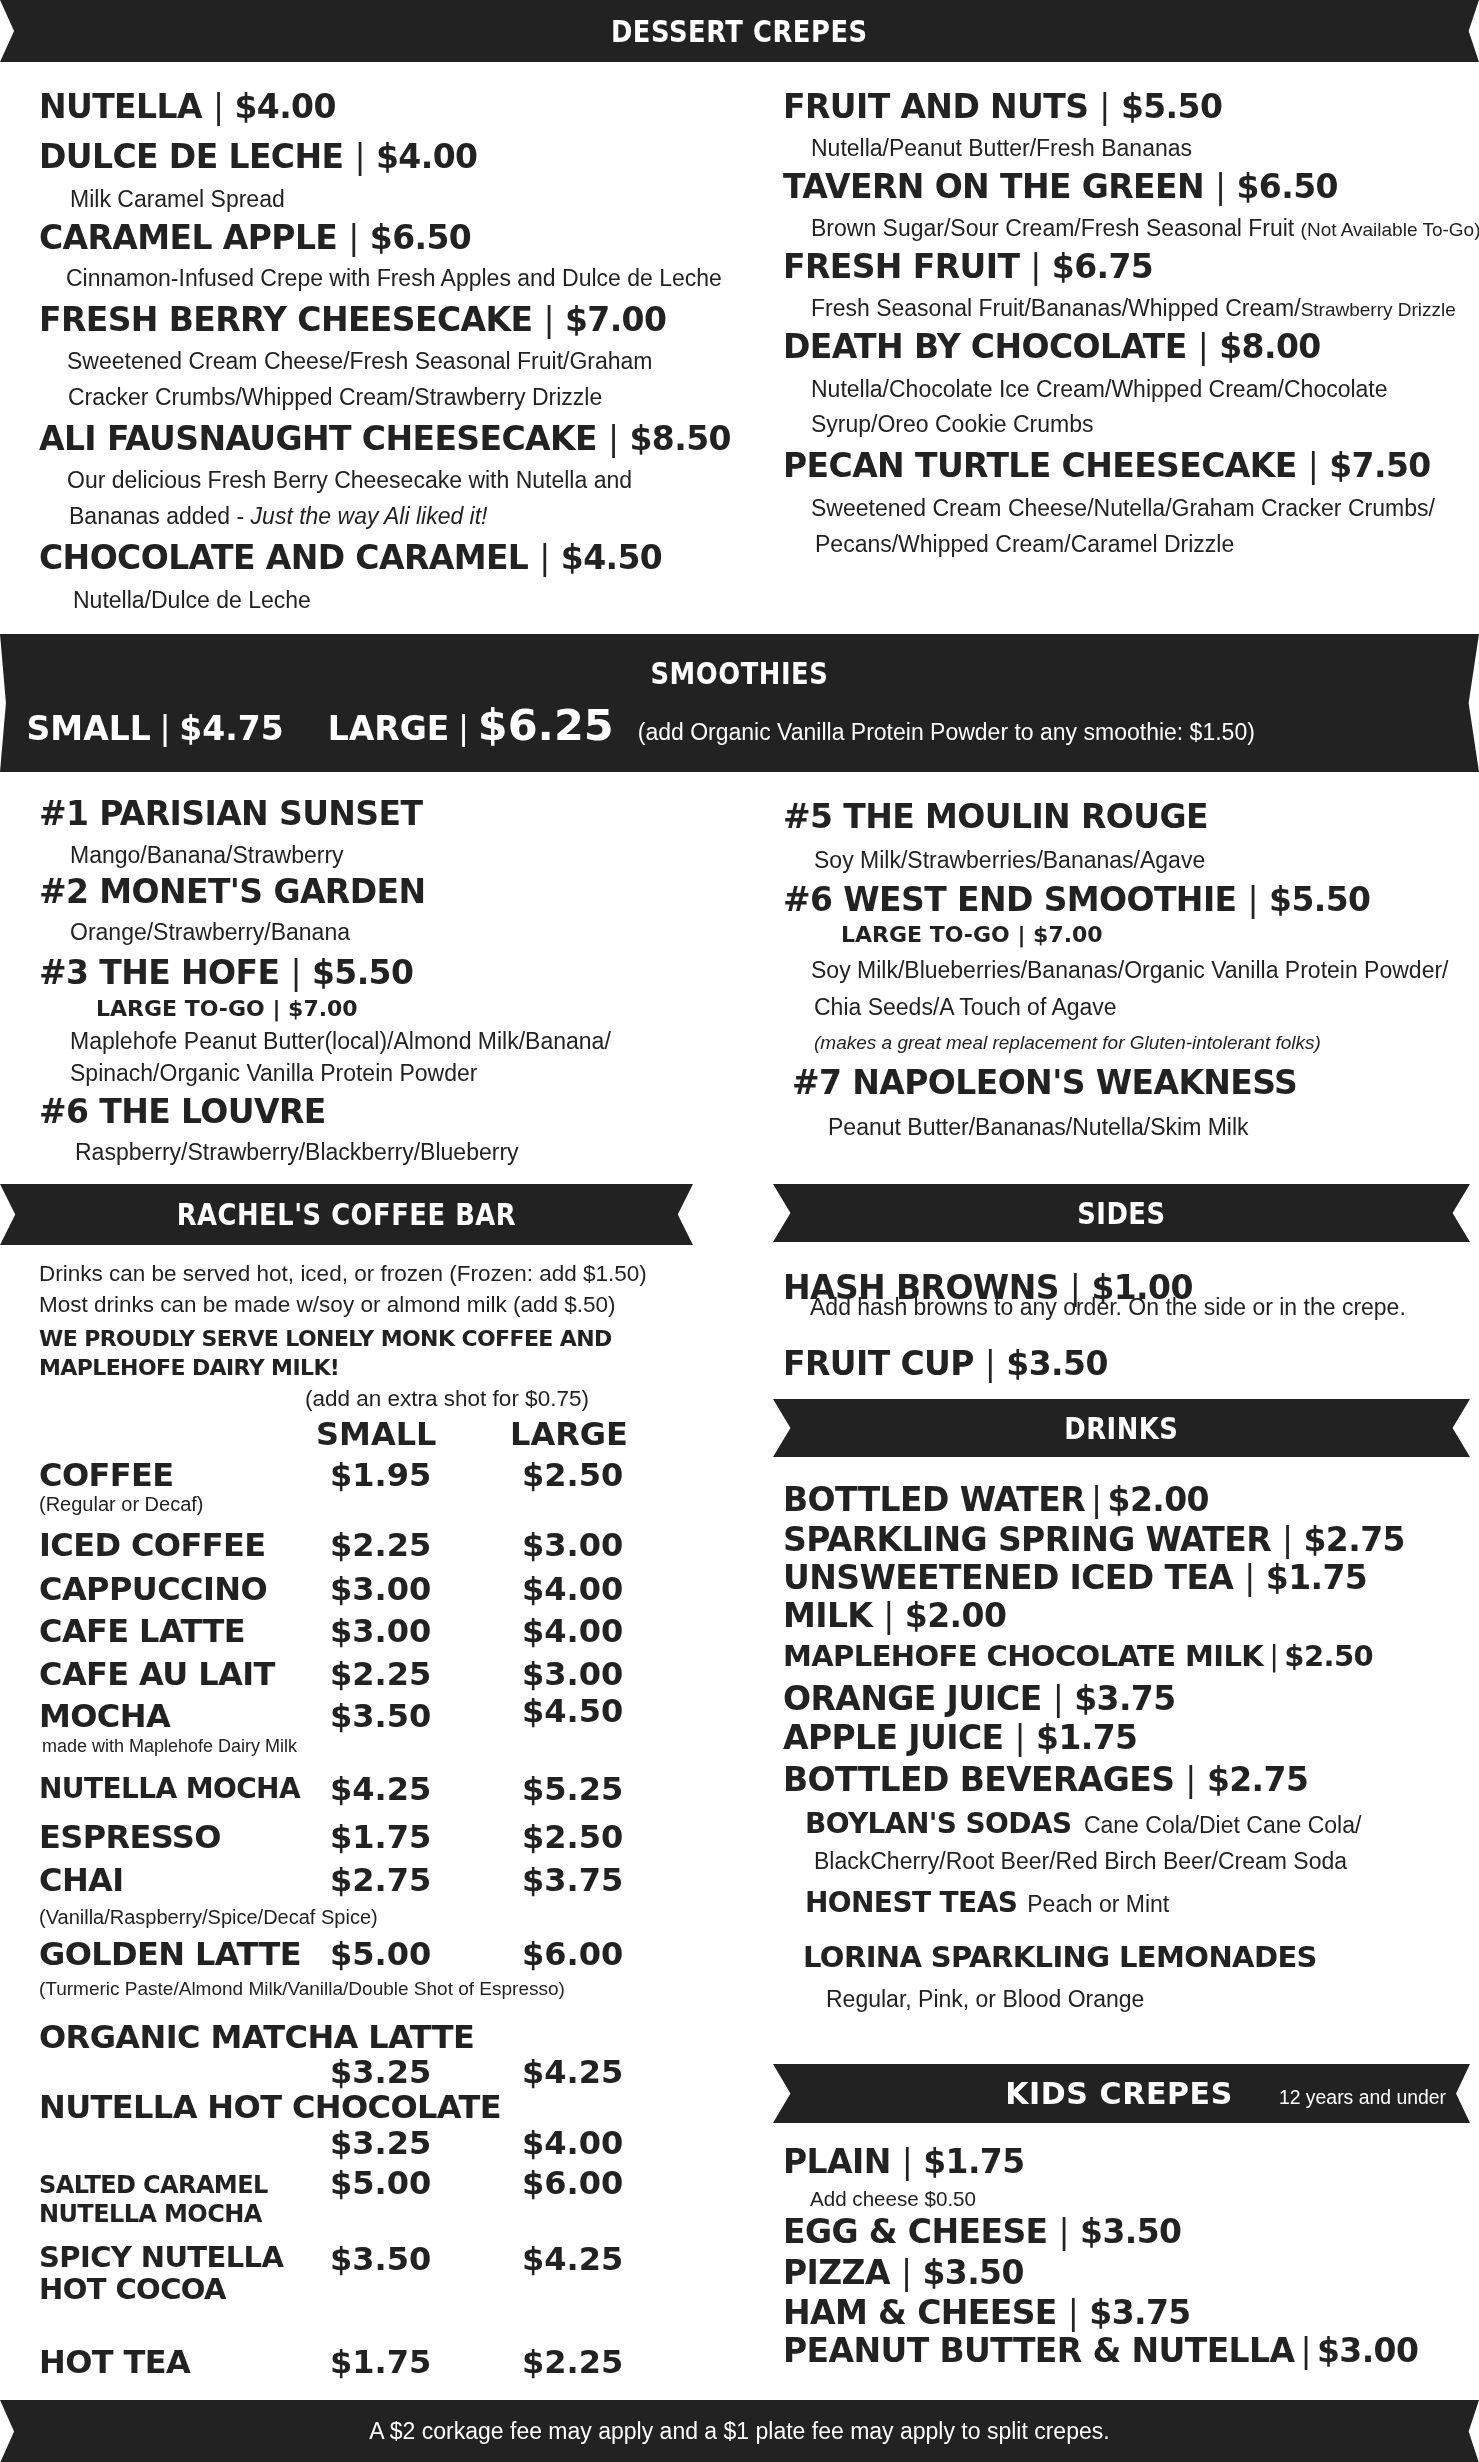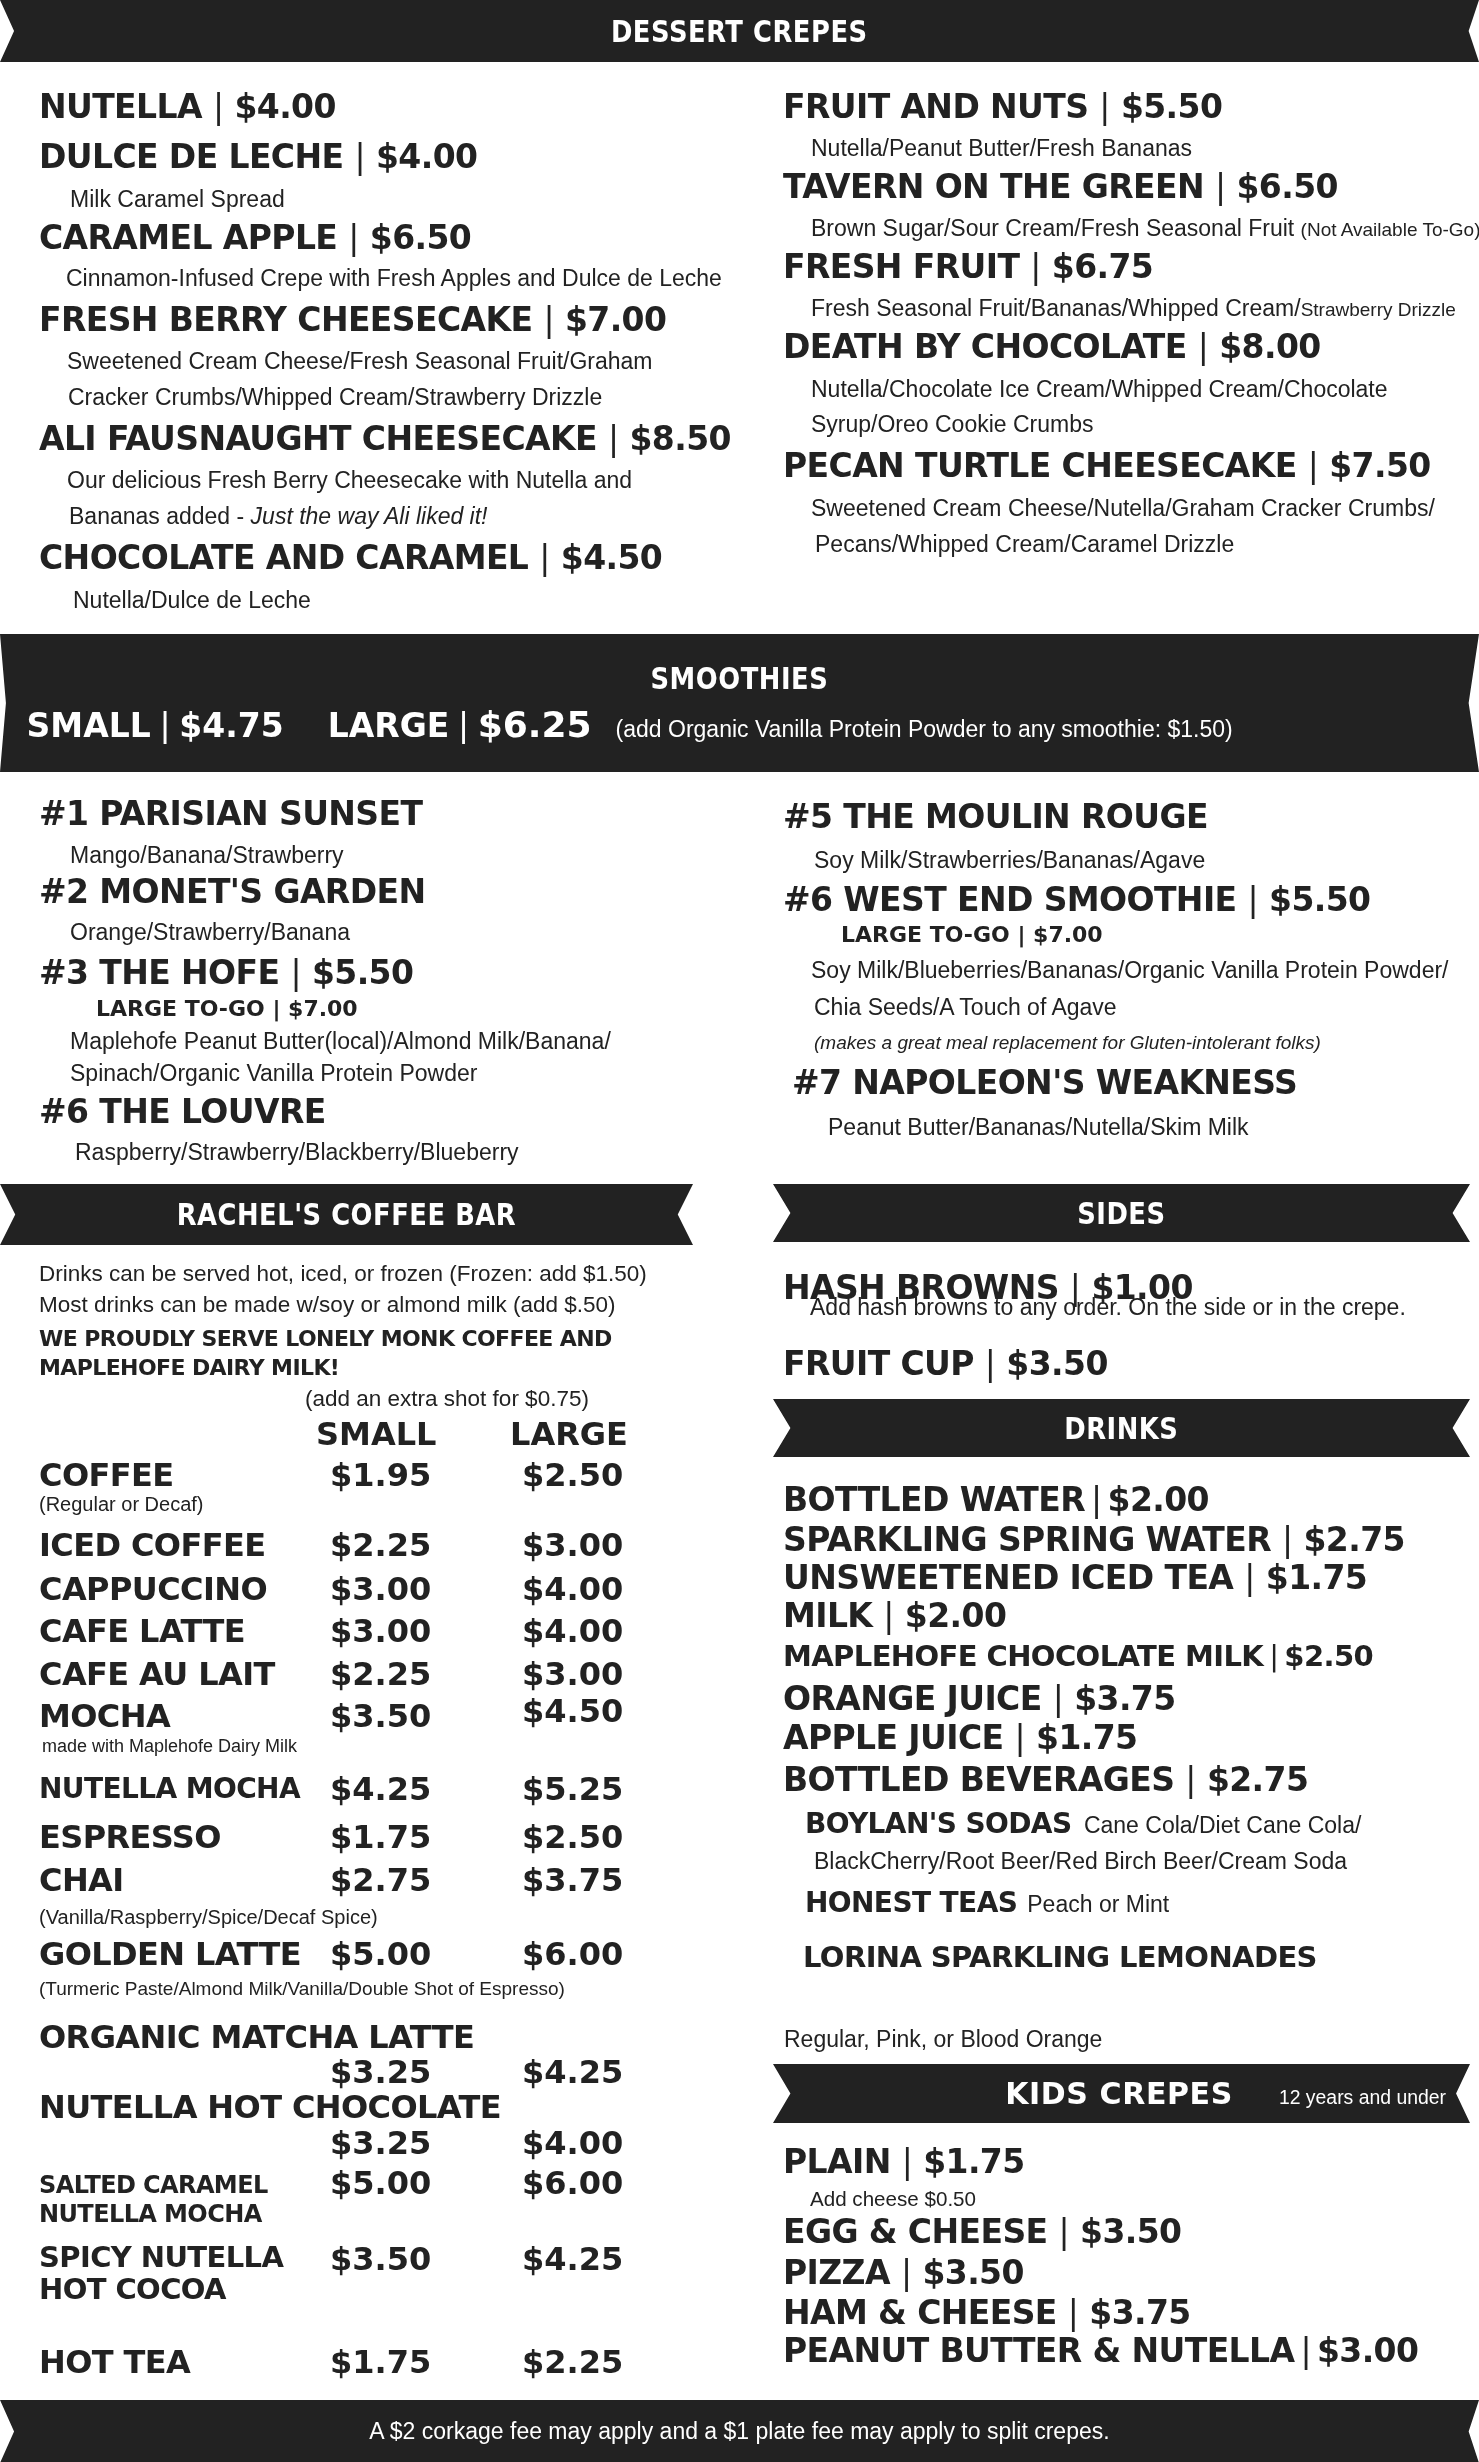--- a/index.html
+++ b/index.html
@@ -97,21 +97,21 @@
 <div class="abs desc" style="left:815px;top:527px;">Pecans/Whipped Cream/Caramel Drizzle</div>
 
 <div class="banner" style="left:0;top:634px;width:1479px;height:138px;flex-direction:column;justify-content:center;clip-path:polygon(0 0,100% 0,99.3% 50%,100% 100%,0 100%,0.4% 50%);">
   <div class="banner-title" style="margin-bottom:8.5px;">SMOOTHIES</div>
   <div style="display:flex;align-items:baseline;white-space:nowrap;width:1433px;padding-left:3.6px;">
     <span style="font-family:'DejaVu Sans',sans-serif;font-weight:bold;font-size:33px;">SMALL</span>
     <span style="font-size:35px;margin:0 9.7px;">|</span>
     <span style="font-family:'DejaVu Sans',sans-serif;font-weight:bold;font-size:33px;">$4.75</span>
     <span style="font-family:'DejaVu Sans',sans-serif;font-weight:bold;font-size:33px;margin-left:44px;">LARGE</span>
     <span style="font-size:35px;margin:0 9.7px;">|</span>
-    <span style="font-family:'DejaVu Sans',sans-serif;font-weight:bold;font-size:36px;">$6.25</span>
+    <span style="font-family:'DejaVu Sans',sans-serif;font-weight:bold;font-size:43px;">$6.25</span>
     <span style="font-size:23px;margin-left:24px;">(add Organic Vanilla Protein Powder to any smoothie: $1.50)</span>
   </div>
 </div>
 
 <div class="abs item-name" style="left:39px;top:795px;">#1 PARISIAN SUNSET</div>
 <div class="abs desc" style="left:70px;top:838px;">Mango/Banana/Strawberry</div>
 <div class="abs item-name" style="left:39px;top:873px;">#2 MONET'S GARDEN</div>
 <div class="abs desc" style="left:70px;top:915px;">Orange/Strawberry/Banana</div>
 <div class="abs item-name" style="left:39px;top:954px;">
   <span>#3 THE HOFE</span><span class="sep">|</span><span>$5.50</span>
@@ -269,21 +269,21 @@
 <div class="abs" style="left:805px;top:1807px;white-space:nowrap;">
   <span style="font-family:'DejaVu Sans',sans-serif;font-weight:bold;font-size:28px;letter-spacing:-0.6px;">BOYLAN'S SODAS</span>
   <span class="desc" style="margin-left:9.7px;">Cane Cola/Diet Cane Cola/</span>
 </div>
 <div class="abs desc" style="left:814px;top:1844px;">BlackCherry/Root Beer/Red Birch Beer/Cream Soda</div>
 <div class="abs" style="left:805px;top:1886px;white-space:nowrap;">
   <span style="font-family:'DejaVu Sans',sans-serif;font-weight:bold;font-size:28px;letter-spacing:-0.6px;">HONEST TEAS</span>
   <span class="desc" style="margin-left:7.3px;">Peach or Mint</span>
 </div>
 <div class="abs" style="left:803px;top:1940px;font-family:'DejaVu Sans',sans-serif;font-weight:bold;font-size:29px;letter-spacing:-0.6px;white-space:nowrap;">LORINA SPARKLING LEMONADES</div>
-<div class="abs desc" style="left:784px;top:1982px;margin-top:40px;">Regular, Pink, or Blood Orange</div>
+<div class="abs desc" style="left:826px;top:1982px;">Regular, Pink, or Blood Orange</div>
 
 <div class="banner" style="left:773px;top:2064px;width:697px;height:59px;justify-content:flex-end;padding-right:24px;clip-path:polygon(0 0,100% 0,98% 50%,100% 100%,0 100%,2.5% 50%);gap:40px;">
   <span class="banner-title" style="transform:none;font-size:30px;">KIDS CREPES</span>
   <span style="font-size:19.4px;margin-left:6px;margin-top:7.3px;white-space:nowrap;">12 years and under</span>
 </div>
 <div class="abs item-name" style="left:783px;top:2143px;">
   <span>PLAIN</span><span class="sep">|</span><span>$1.75</span>
 </div>
 <div class="abs desc" style="left:810px;top:2183px;font-size:20.6px;">Add cheese $0.50</div>
 <div class="abs item-name" style="left:783px;top:2213px;">

